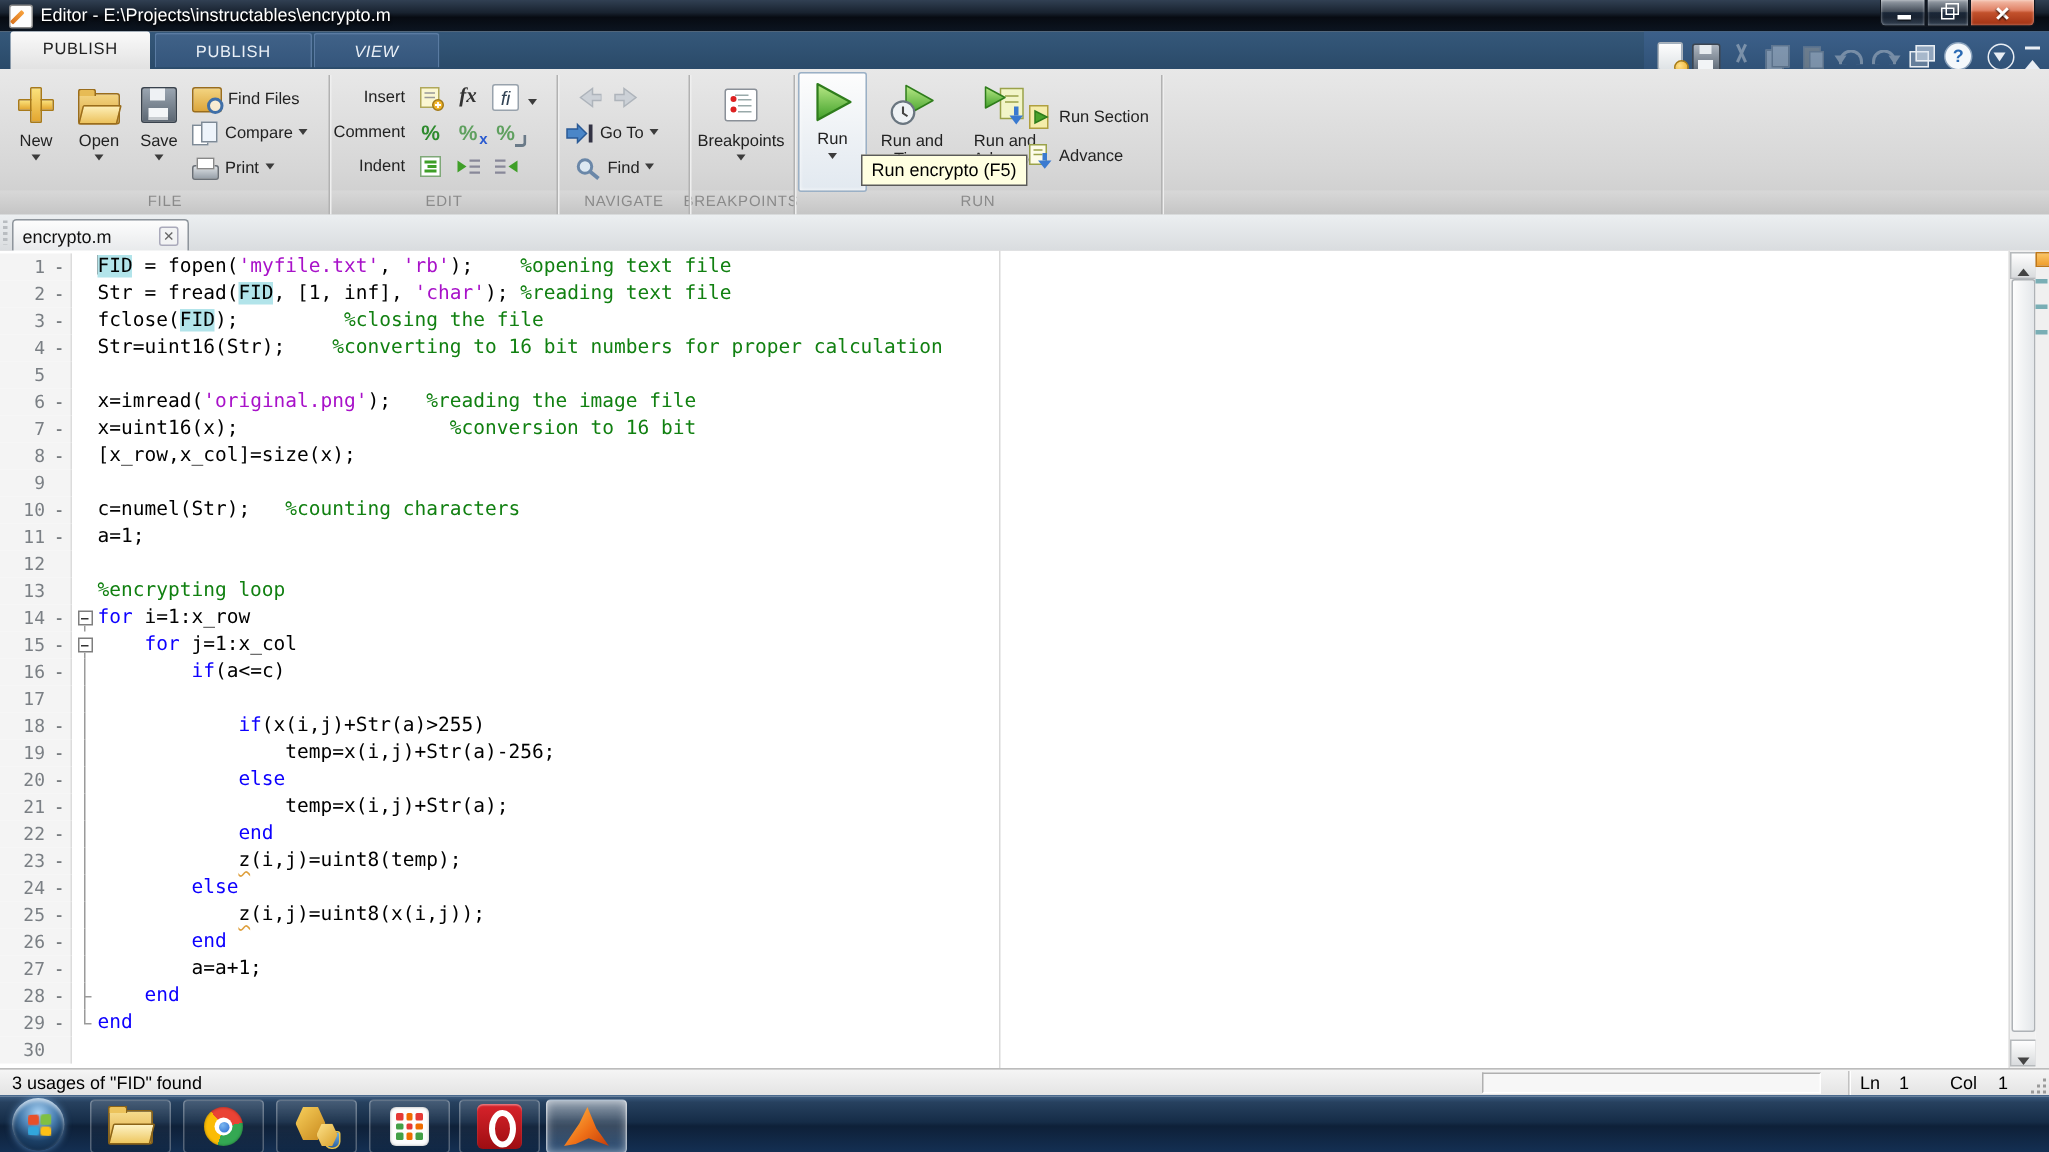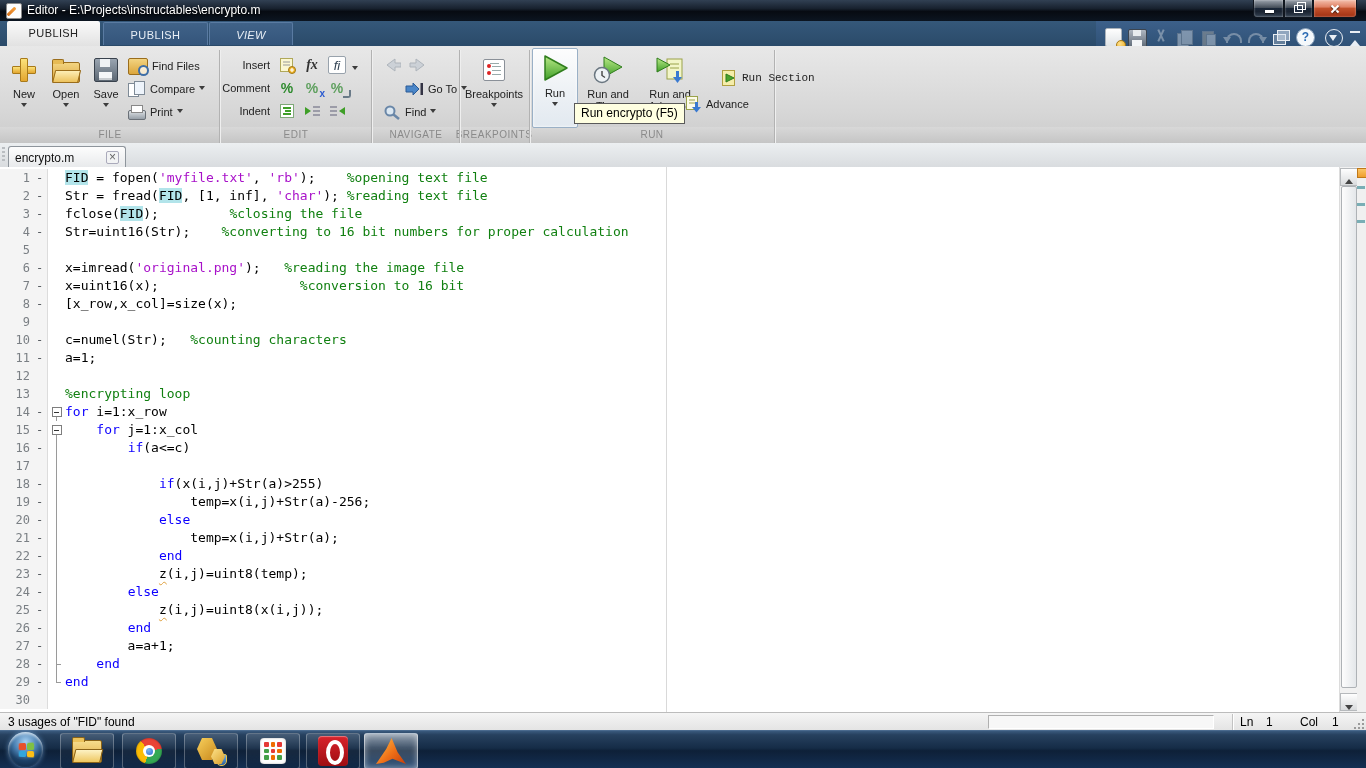--- a/index.html
+++ b/index.html
@@ -417,21 +417,21 @@
     <div class="mini" style="left:383px;top:10px;">
       <svg width="20" height="16">
           <polygon points="12,2 12,6 18,6 18,10 12,10 12,14 4,8" fill="#ccd1d7" stroke="#aeb4bb"></polygon>
         </svg>
     </div>
     <div class="mini" style="left:408px;top:10px;">
       <svg width="20" height="16">
           <polygon points="8,2 8,6 2,6 2,10 8,10 8,14 16,8" fill="#ccd1d7" stroke="#aeb4bb"></polygon>
         </svg>
     </div>
-    <div class="sm-btn" style="left:404px;top:33px;align-items:center;">
+    <div class="sm-btn" style="left:376px;top:33px;align-items:center;">
       <svg width="20" height="16">
           <polygon points="2,5 9,5 9,2 15,8 9,14 9,11 2,11" fill="#4a86c8" stroke="#2a5a96"></polygon>
           <rect x="16.5" y="2" width="2.5" height="12" fill="#334"></rect>
         </svg>
       <span>Go To</span>
       <div class="darr" style="margin-top:0;"></div>
     </div>
     <div class="sm-btn" style="left:383px;top:56px;">
       <svg width="18" height="16">
           <circle cx="7" cy="7" r="4.5" fill="#dce8f2" stroke="#6a87a8" stroke-width="2"></circle>
@@ -494,21 +494,21 @@
             <line x1="16" y1="9" x2="25" y2="9" stroke="#9aa24a"></line>
             <line x1="16" y1="13" x2="25" y2="13" stroke="#9aa24a"></line>
             <polygon points="3,3 16,10 3,17" fill="url(#gp3)" stroke="#2f7d1c" stroke-linejoin="round"></polygon>
             <rect x="22" y="16" width="3" height="6" fill="#3a7ad0"></rect>
             <polygon points="19,22 28,22 23.5,28" fill="#3a7ad0"></polygon>
           </svg>
       </div>
       <div class="blabel">Run and</div>
       <div class="blabel">Advance</div>
     </div>
-    <div class="sm-btn" style="left:720px;top:22px;font-family:Liberation Mono, monospace;">
+    <div class="sm-btn" style="left:684px;top:22px;">
       <svg width="18" height="18">
           <rect x="2.5" y="1.5" width="12" height="15" fill="#f5edaa" stroke="#b0a040"></rect>
           <polygon points="6,5 14,9 6,13" fill="#4aa32c" stroke="#2f7d1c"></polygon>
         </svg>
       <span>Run Section</span>
     </div>
     <div class="sm-btn" style="left:684px;top:48px;">
       <svg width="18" height="18">
           <rect x="2.5" y="1.5" width="11" height="13" fill="#fdfbe8" stroke="#9aa24a"></rect>
           <line x1="5" y1="5" x2="11" y2="5" stroke="#9aa24a"></line>

